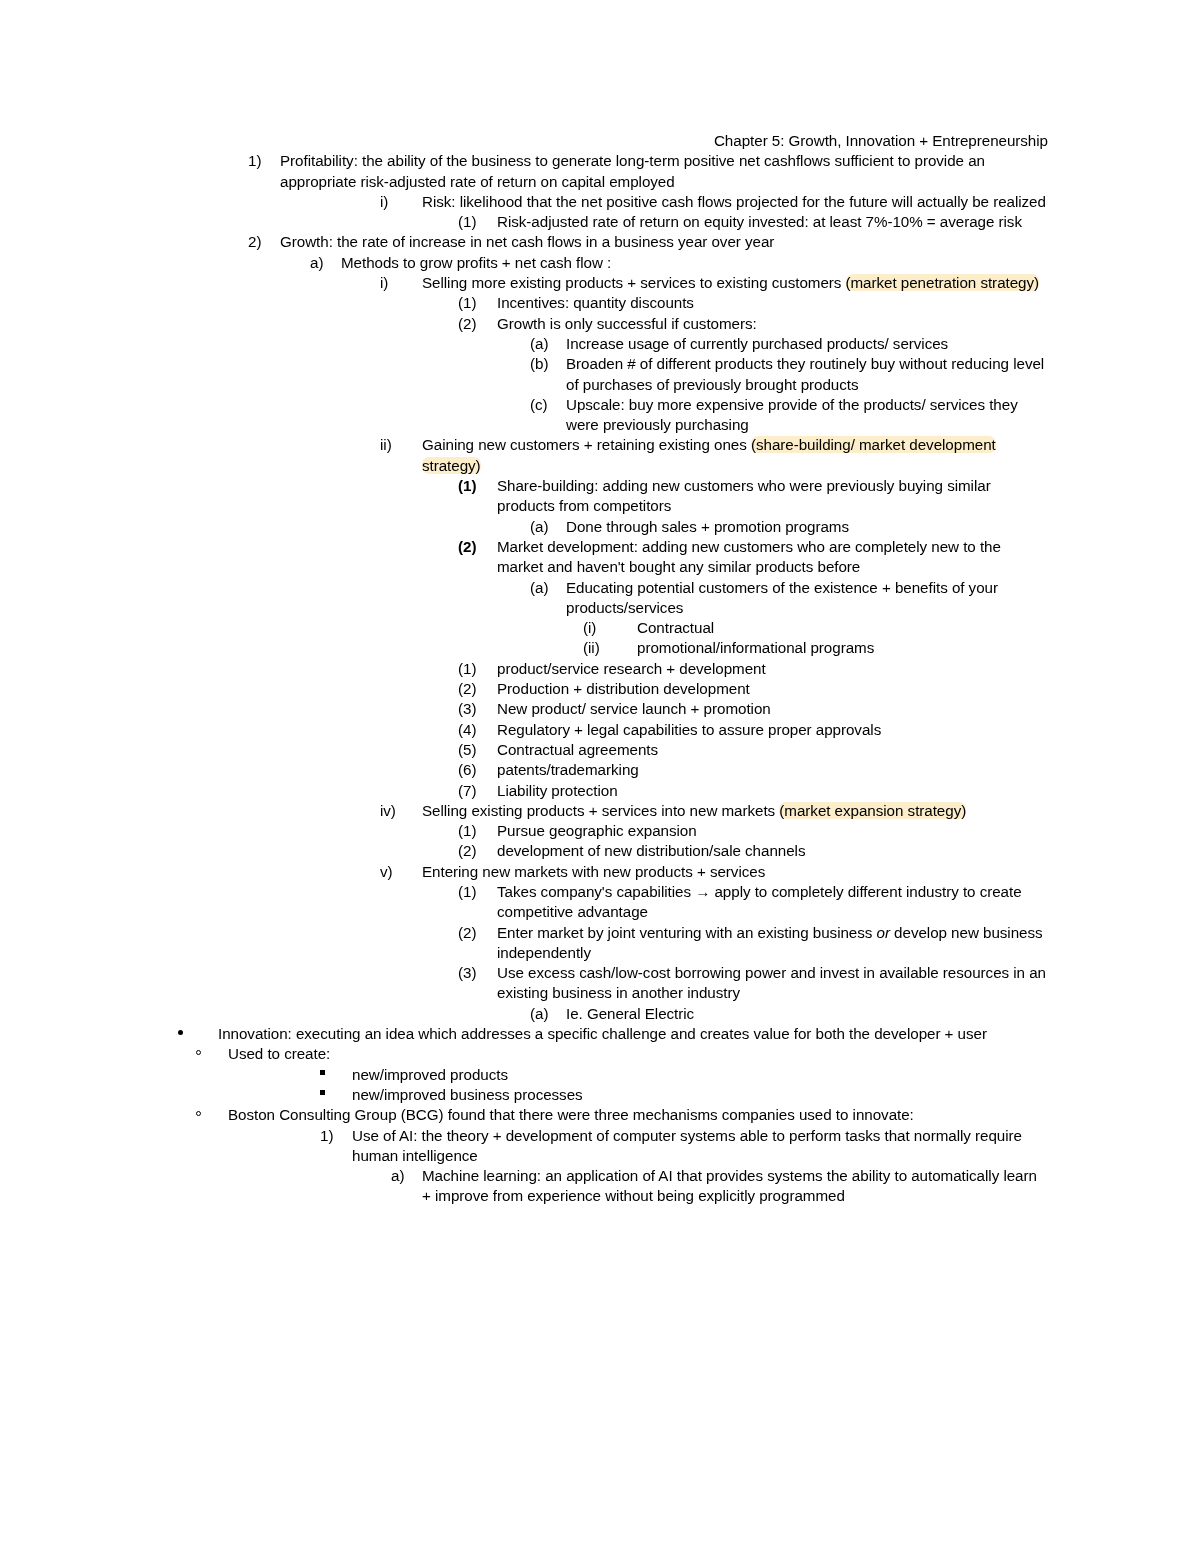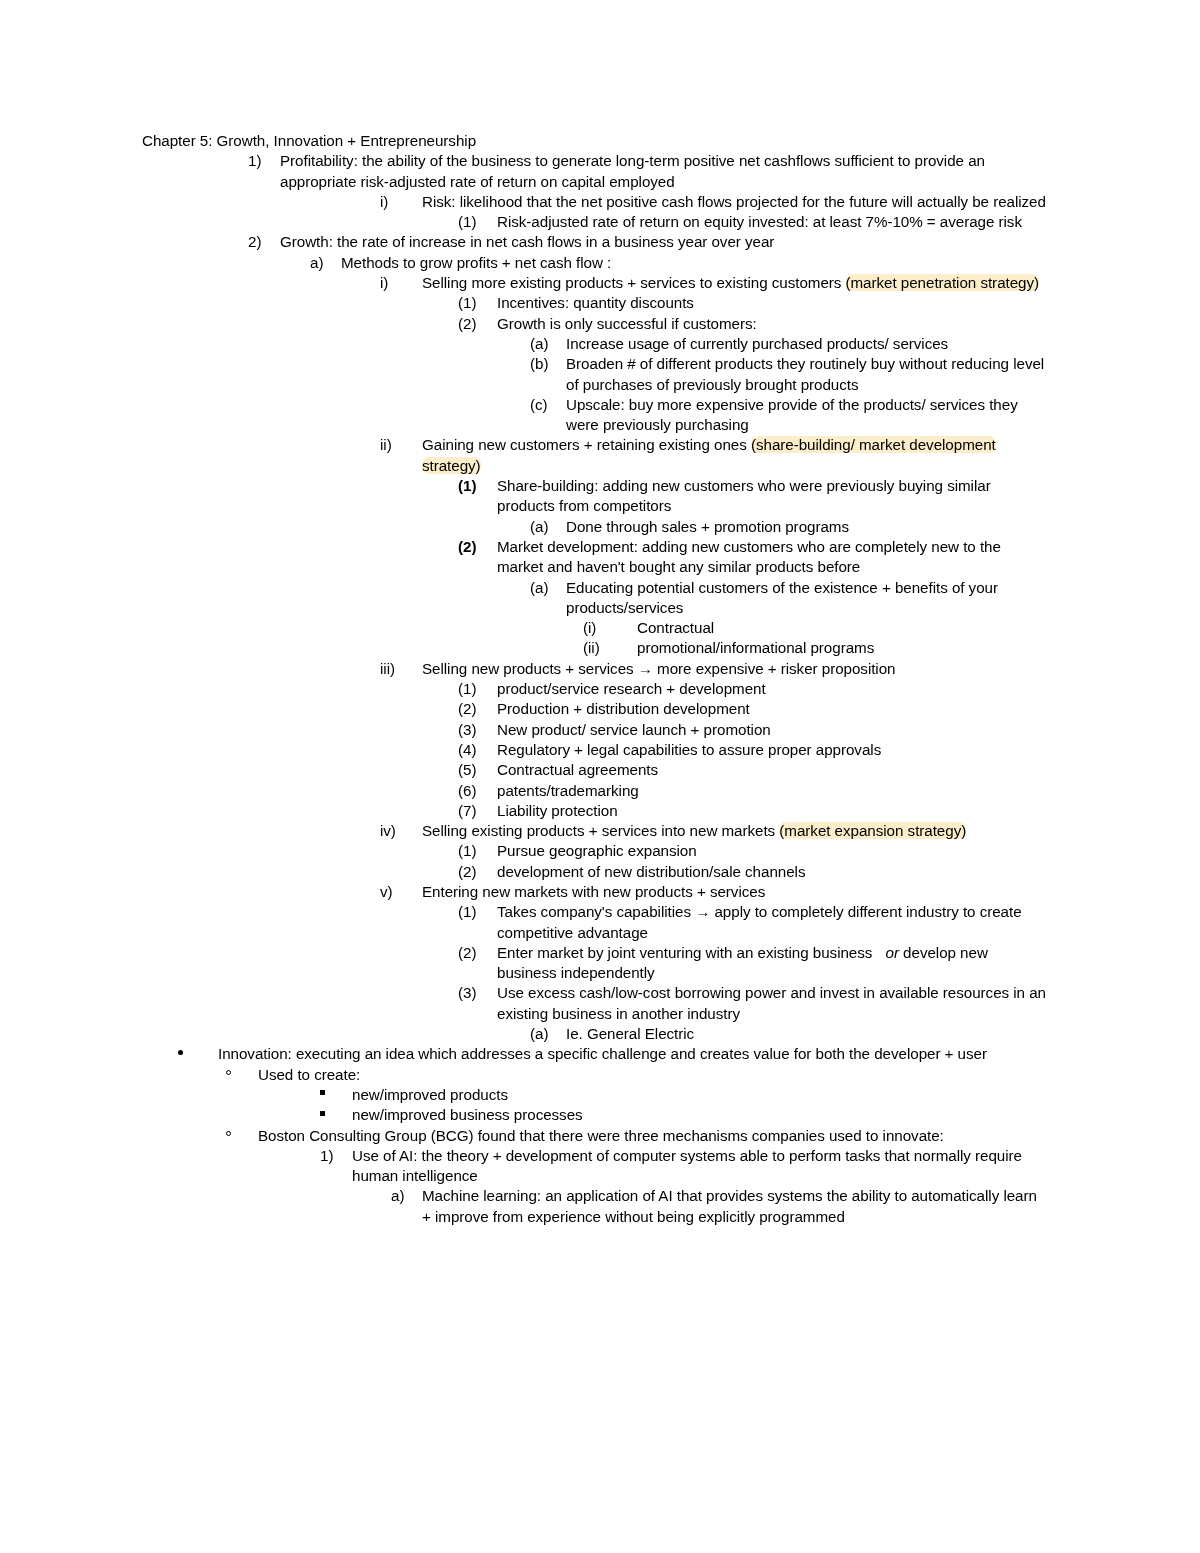--- a/index.html
+++ b/index.html
@@ -40,31 +40,31 @@
     top: 0;
     width: 0;
     white-space: nowrap;
     text-align: left;
   }
   .row > .txt {
     display: block;
   }
 
   
-  .title-line { margin-left: 0; }
+  .title-line { margin-left: 0; text-align: right; }
 
   
   .lv-b1  { margin-left: 76px; }    
   .lv-n1  { margin-left: 138px; }   
   .lv-a1  { margin-left: 199px; }   
   .lv-r1  { margin-left: 280px; }   
   .lv-p1  { margin-left: 355px; }   
   .lv-aa  { margin-left: 424px; }   
   .lv-rr  { margin-left: 495px; }   
-  .lv-b2  { margin-left: 116px; }   
+  .lv-b2  { margin-left: 86px; }   
   .lv-b3  { margin-left: 210px; }   
   .lv-n2  { margin-left: 210px; }   
   .lv-a2  { margin-left: 280px; }   
 
   .lv-b1 > .marker  { left: -40px; }
   .lv-n1 > .marker  { left: -32px; }
   .lv-a1 > .marker  { left: -31px; }
   .lv-r1 > .marker  { left: -42px; }
   .lv-p1 > .marker  { left: -39px; }
   .lv-aa > .marker  { left: -36px; }
@@ -97,21 +97,21 @@
     vertical-align: 0.30em;
   }
   .mk-bold { font-weight: bold; }
 
   .hl {
     background: #fdeecb;
     box-decoration-break: clone;
     border-radius: 7px;
     -webkit-box-decoration-break: clone;
   }
-  .it { font-style: italic; margin-left: 9px; }
+  .it { font-style: italic; }
 </style>
 </head>
 <body>
 
 <div id="page">
   <div id="doc">
 
     <div class="row title-line">
       <span class="txt">Chapter 5: Growth, Innovation + Entrepreneurship</span>
     </div>
@@ -200,24 +200,20 @@
     <div class="row lv-rr">
       <span class="marker">(i)</span>
       <span class="txt">Contractual</span>
     </div>
 
     <div class="row lv-rr">
       <span class="marker">(ii)</span>
       <span class="txt">promotional/informational programs</span>
     </div>
 
-    <div class="row lv-r1">
-      <span class="marker">iii)</span>
-      <span class="txt">Selling new products + services → more expensive + risker proposition</span>
-    </div>
 
     <div class="row lv-p1">
       <span class="marker">(1)</span>
       <span class="txt">product/service research + development</span>
     </div>
 
     <div class="row lv-p1">
       <span class="marker">(2)</span>
       <span class="txt">Production + distribution development</span>
     </div>

